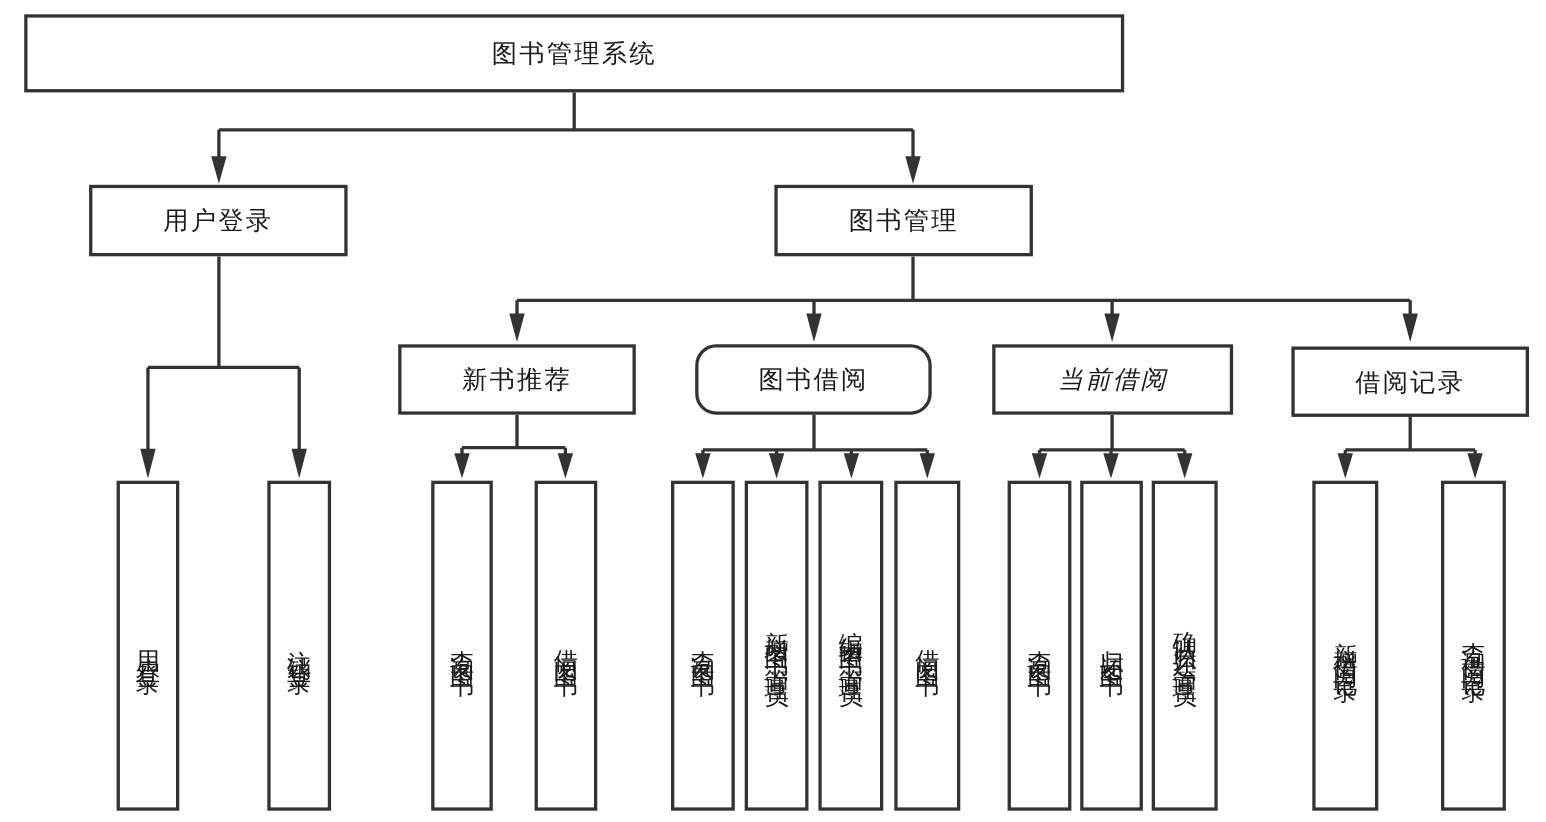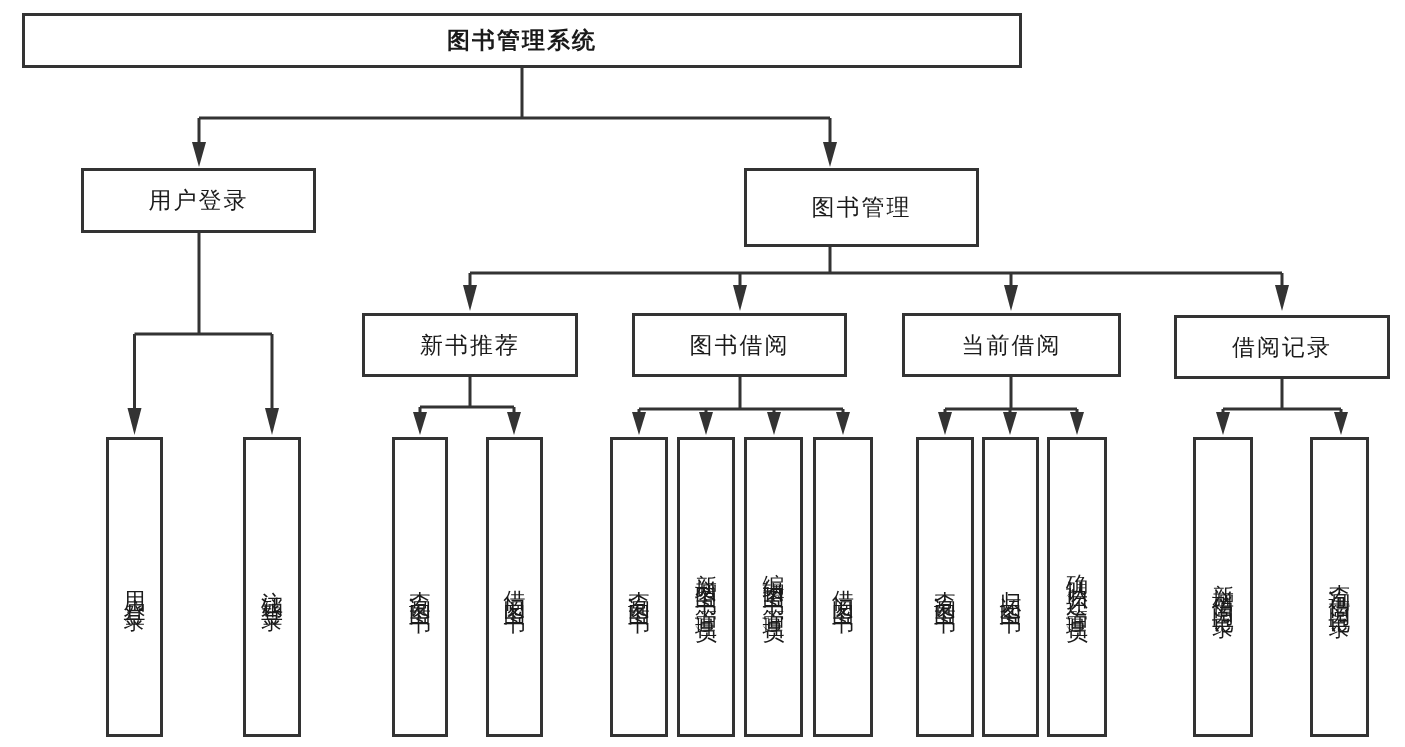--- a/index.html
+++ b/index.html
@@ -78,38 +78,38 @@
     <path d="M1011 377 V409 M945 409 H1077 M945 409 V414 M1010 409 V414 M1077 409 V414"></path>
     <polygon fill="#333333" stroke="none" points="938,412 952,412 945,435"></polygon>
     <polygon fill="#333333" stroke="none" points="1003,412 1017,412 1010,435"></polygon>
     <polygon fill="#333333" stroke="none" points="1070,412 1084,412 1077,435"></polygon>
 
     <path d="M1282 377 V409 M1223 409 H1341 M1223 409 V414 M1341 409 V414"></path>
     <polygon fill="#333333" stroke="none" points="1216,412 1230,412 1223,435"></polygon>
     <polygon fill="#333333" stroke="none" points="1334,412 1348,412 1341,435"></polygon>
   </svg>
 
-  <div class="node h" style="left:22px; top:13px; width:1000px; height:55px;font-weight:bold;">
+  <div class="node h" style="left:22px; top:13px; width:1000px; height:71px;">
     <span>图书管理系统</span>
   </div>
 
   <div class="node h" style="left:81px; top:168px; width:235px; height:65px;">
     <span>用户登录</span>
   </div>
-  <div class="node h" style="left:744px; top:168px; width:235px; height:79px;">
+  <div class="node h" style="left:704px; top:168px; width:235px; height:65px;">
     <span>图书管理</span>
   </div>
 
   <div class="node h" style="left:362px; top:313px; width:216px; height:64px;justify-content:center;">
     <span>新书推荐</span>
   </div>
-  <div class="node h" style="left:632px; top:313px; width:215px; height:64px;">
+  <div class="node h" style="left:632px; top:313px; width:215px; height:64px;border-radius:19px;">
     <span>图书借阅</span>
   </div>
-  <div class="node h" style="left:902px; top:313px; width:219px; height:64px;">
+  <div class="node h" style="left:902px; top:313px; width:219px; height:64px;font-style:italic;">
     <span>当前借阅</span>
   </div>
   <div class="node h" style="left:1174px; top:315px; width:216px; height:64px;">
     <span>借阅记录</span>
   </div>
 
   <div class="node v" style="left:106px; top:437px; width:57px; height:300px;">
     <span>用户登录</span>
   </div>
   <div class="node v" style="left:243px; top:437px; width:58px; height:300px;">

